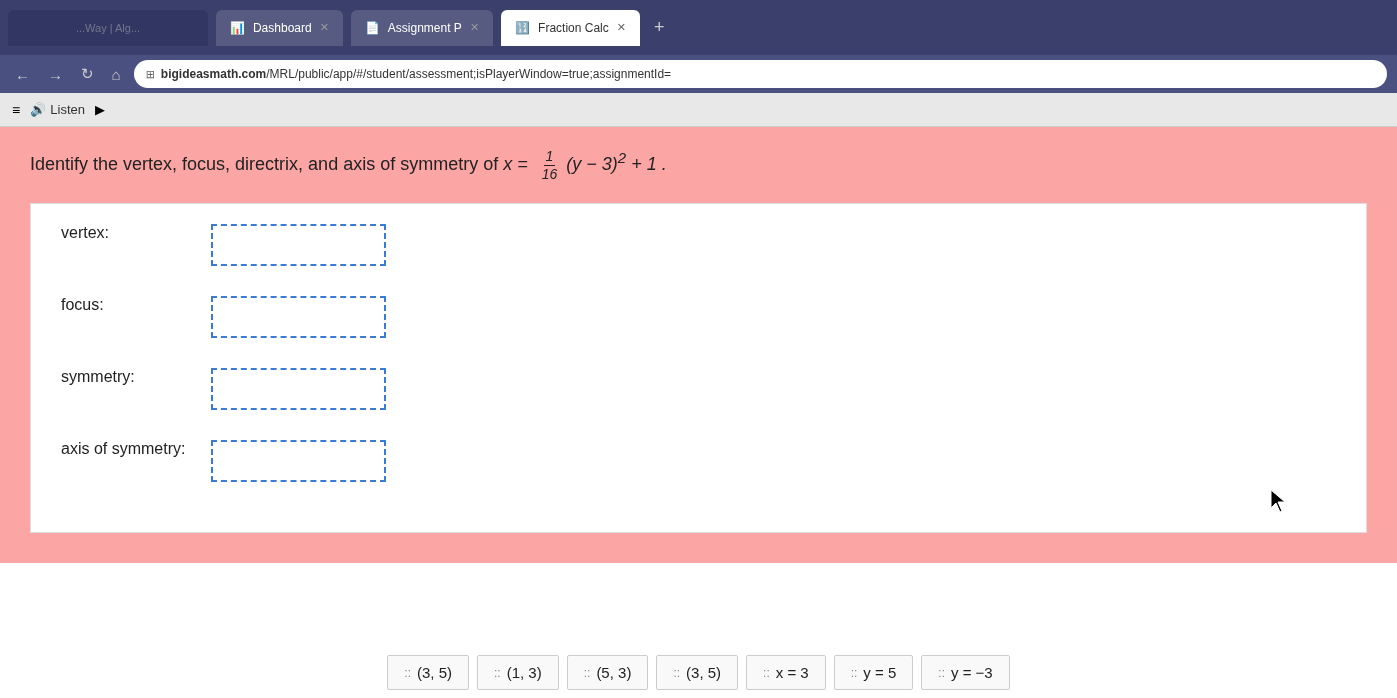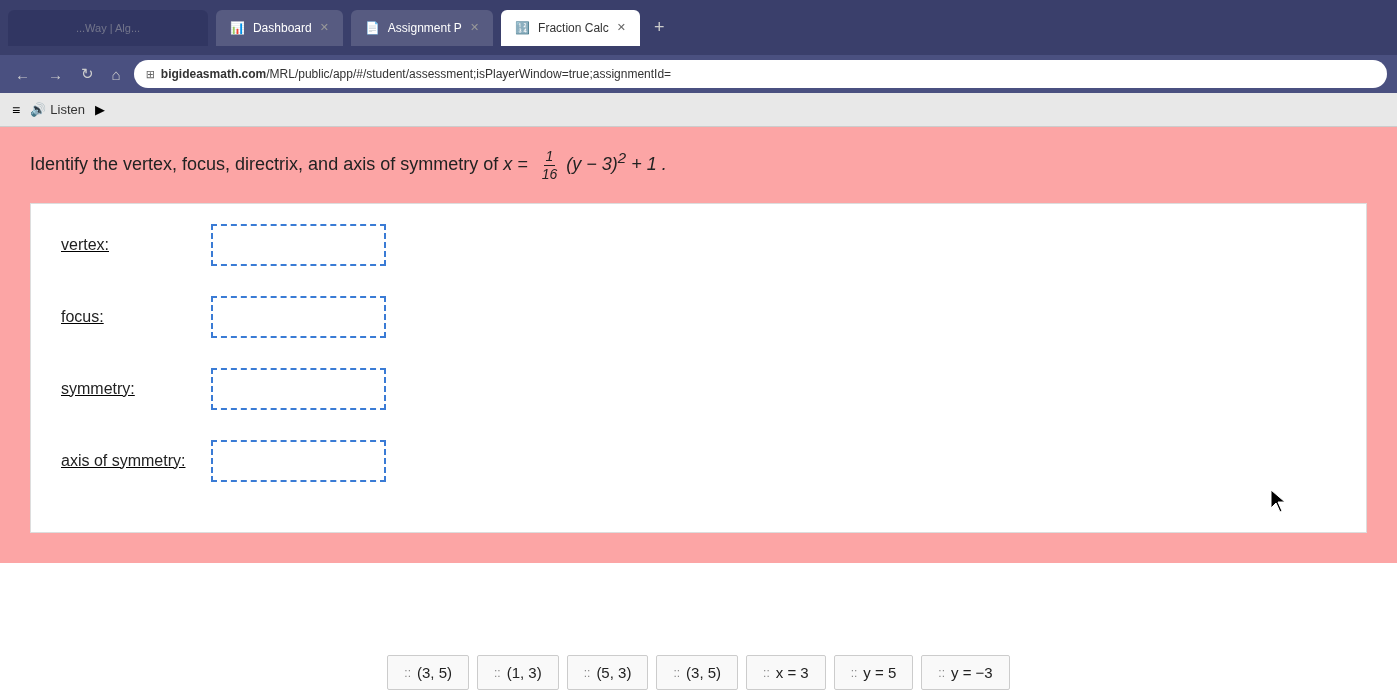--- a/index.html
+++ b/index.html
@@ -158,24 +158,23 @@
     .answer-area {
       border: 1px solid #ddd;
       background: #fff;
       padding: 20px 30px;
       margin-bottom: 10px;
       min-height: 320px;
     }
 
     .field-row {
       display: flex;
-      align-items: center;
+      align-items: flex-start;
       margin-bottom: 30px;
       gap: 10px;
-      text-decoration: underline;
     }
     .field-label {
       font-size: 16px;
       color: #222;
       min-width: 140px;
     }
     .answer-box {
       width: 175px;
       height: 42px;
       border: 2px dashed #3a7bd5;

